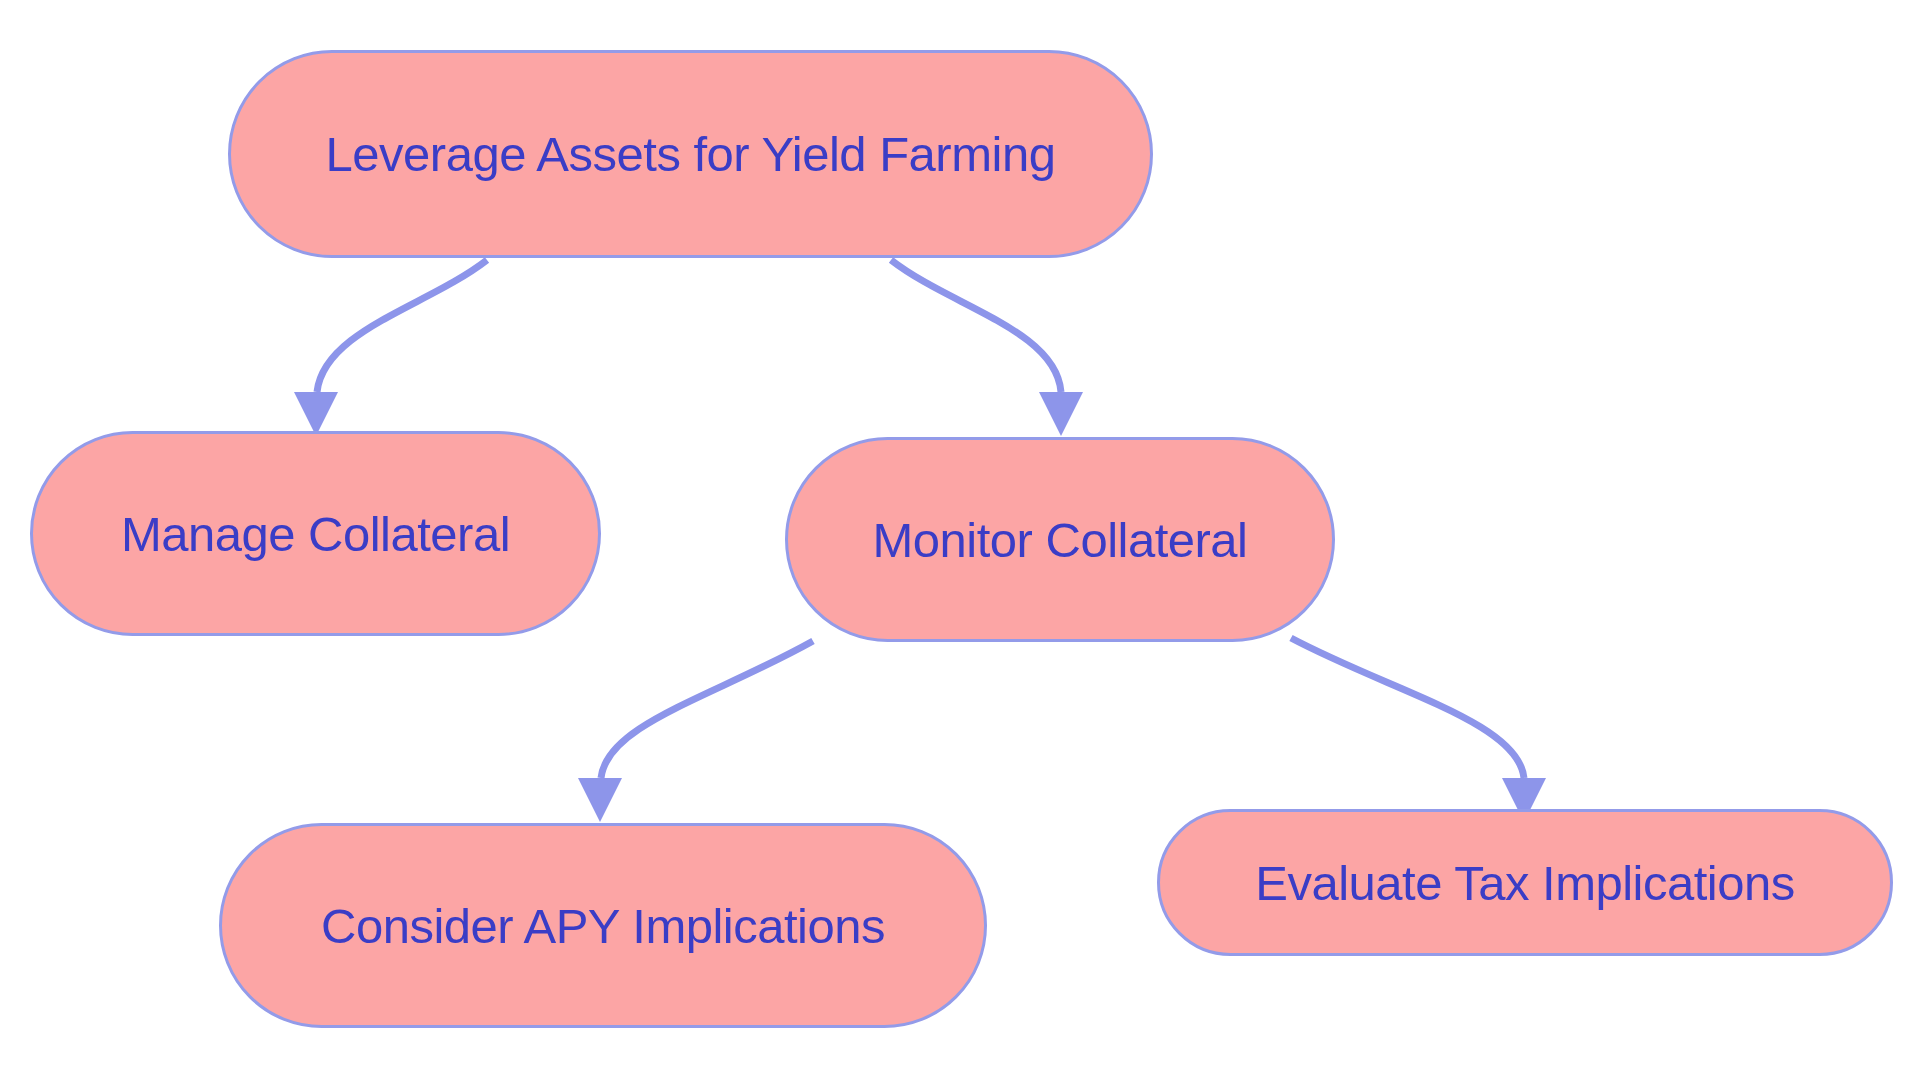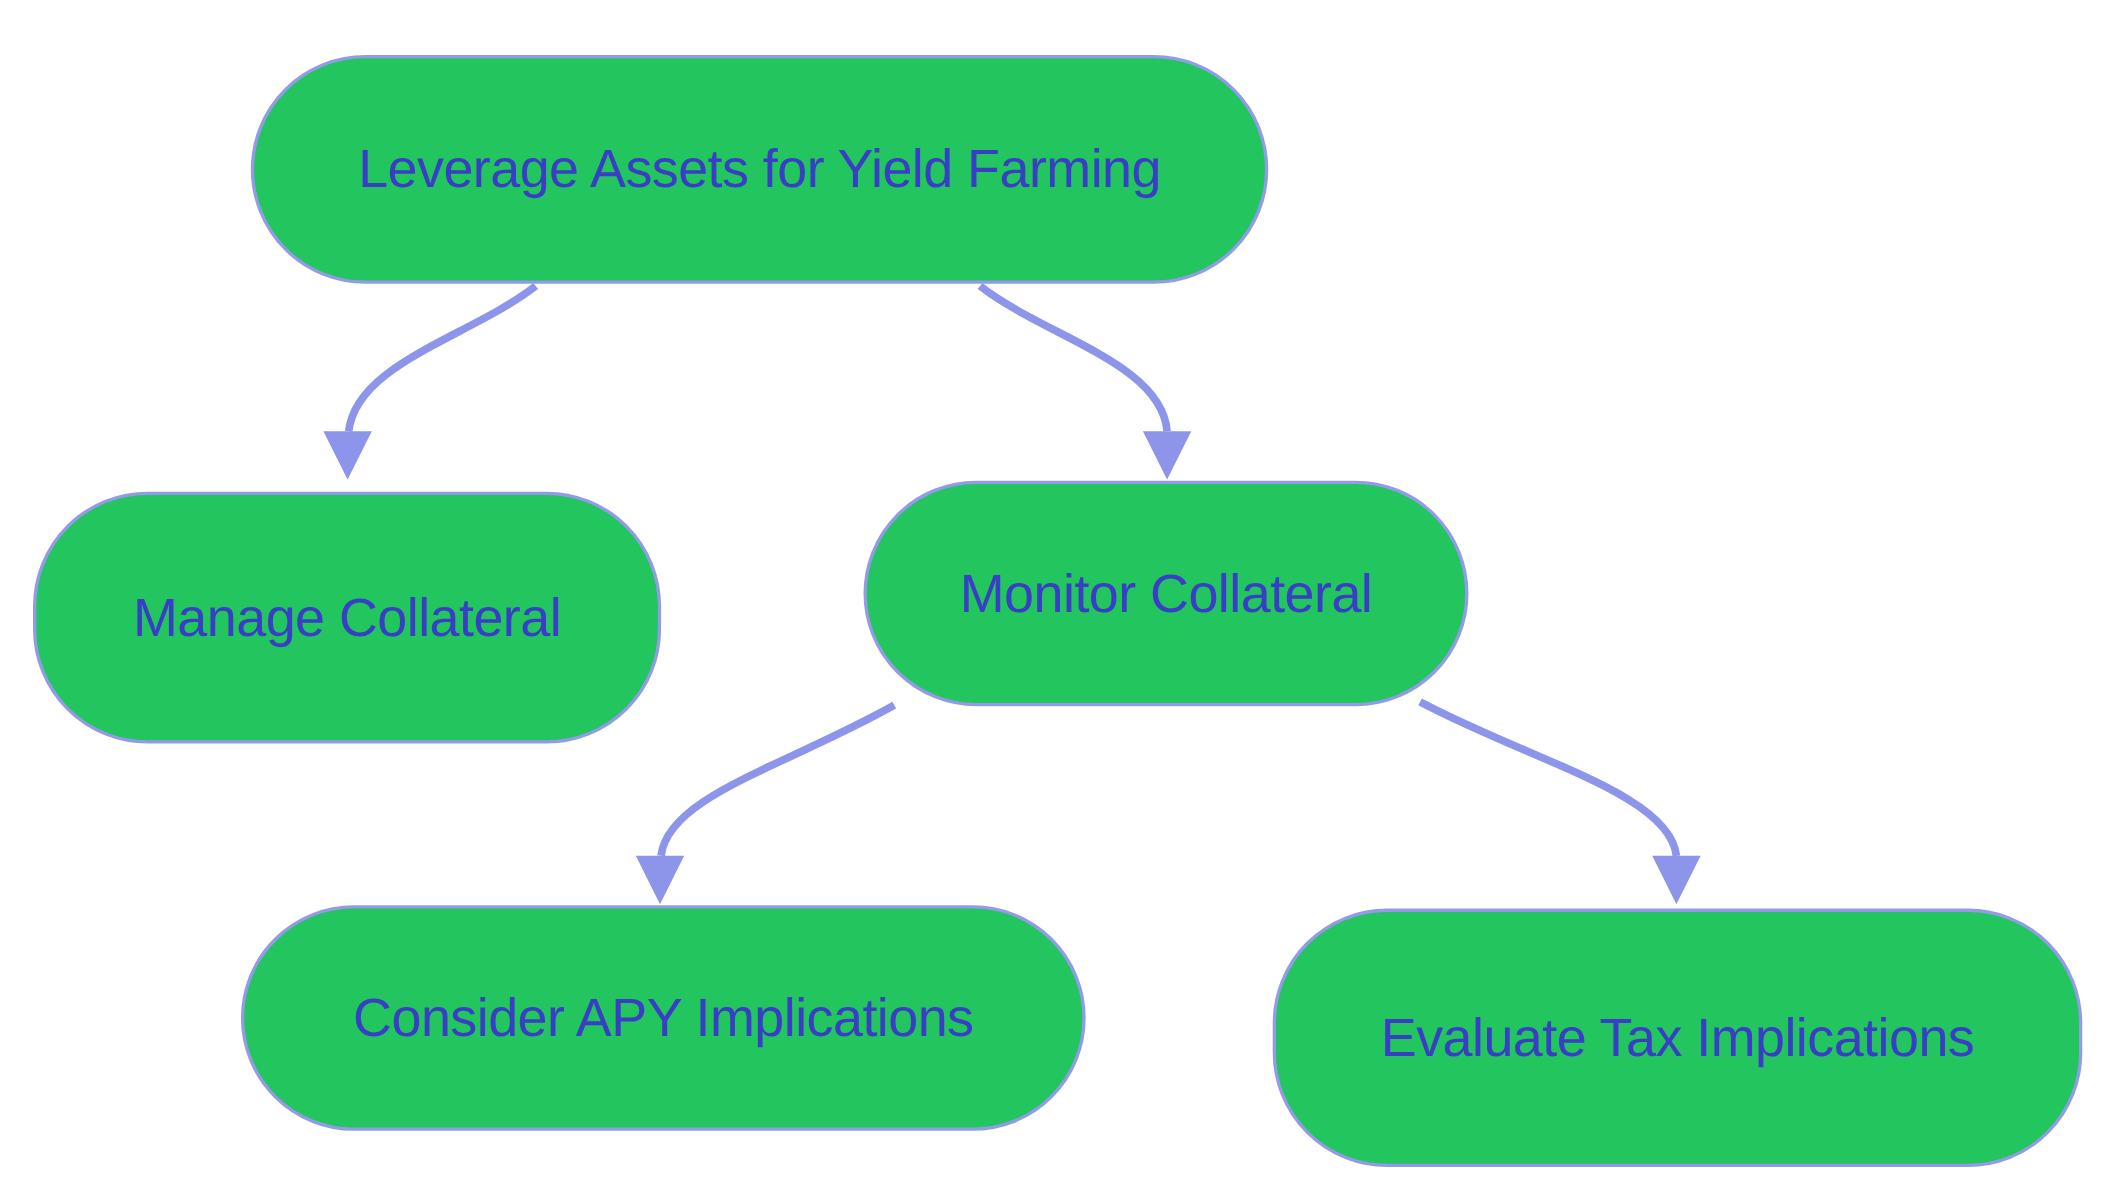--- a/index.html
+++ b/index.html
@@ -27,37 +27,37 @@
     stroke: #8d95ea;
     stroke-width: 7;
   }
   .arrowhead {
     fill: #8d95ea;
     stroke: none;
   }
   .node {
     position: absolute;
     box-sizing: border-box;
-    background: #22c55e;
+    background: #fca5a5;
     border: 3px solid #939be9;
     border-radius: 104px;
     display: flex;
     align-items: center;
     justify-content: center;
     color: #3a3dc6;
     font-size: 49px;
     letter-spacing: -0.5px;
     white-space: nowrap;
     text-align: center;
   }
   .node-leverage { left: 228px; top: 50px;  width: 925px; height: 208px; }
-  .node-manage   { left: 30px;  top: 447px; width: 571px; height: 229px; }
+  .node-manage   { left: 30px;  top: 431px; width: 571px; height: 205px; }
   .node-monitor  { left: 785px; top: 437px; width: 550px; height: 205px; }
   .node-apy      { left: 219px; top: 823px; width: 768px; height: 205px; }
-  .node-tax      { left: 1157px;top: 826px; width: 736px; height: 235px; }
+  .node-tax      { left: 1157px;top: 809px; width: 736px; height: 147px; }
 </style>
 </head>
 <body>
 
 <div class="canvas">
 
   <svg class="edges" viewBox="0 0 1920 1083" xmlns="http://www.w3.org/2000/svg">
 
     <path class="edge" d="M 487 260 C 428 306, 324 330, 317 392"></path>
     <polygon class="arrowhead" points="294,392 338,392 316,436"></polygon>

